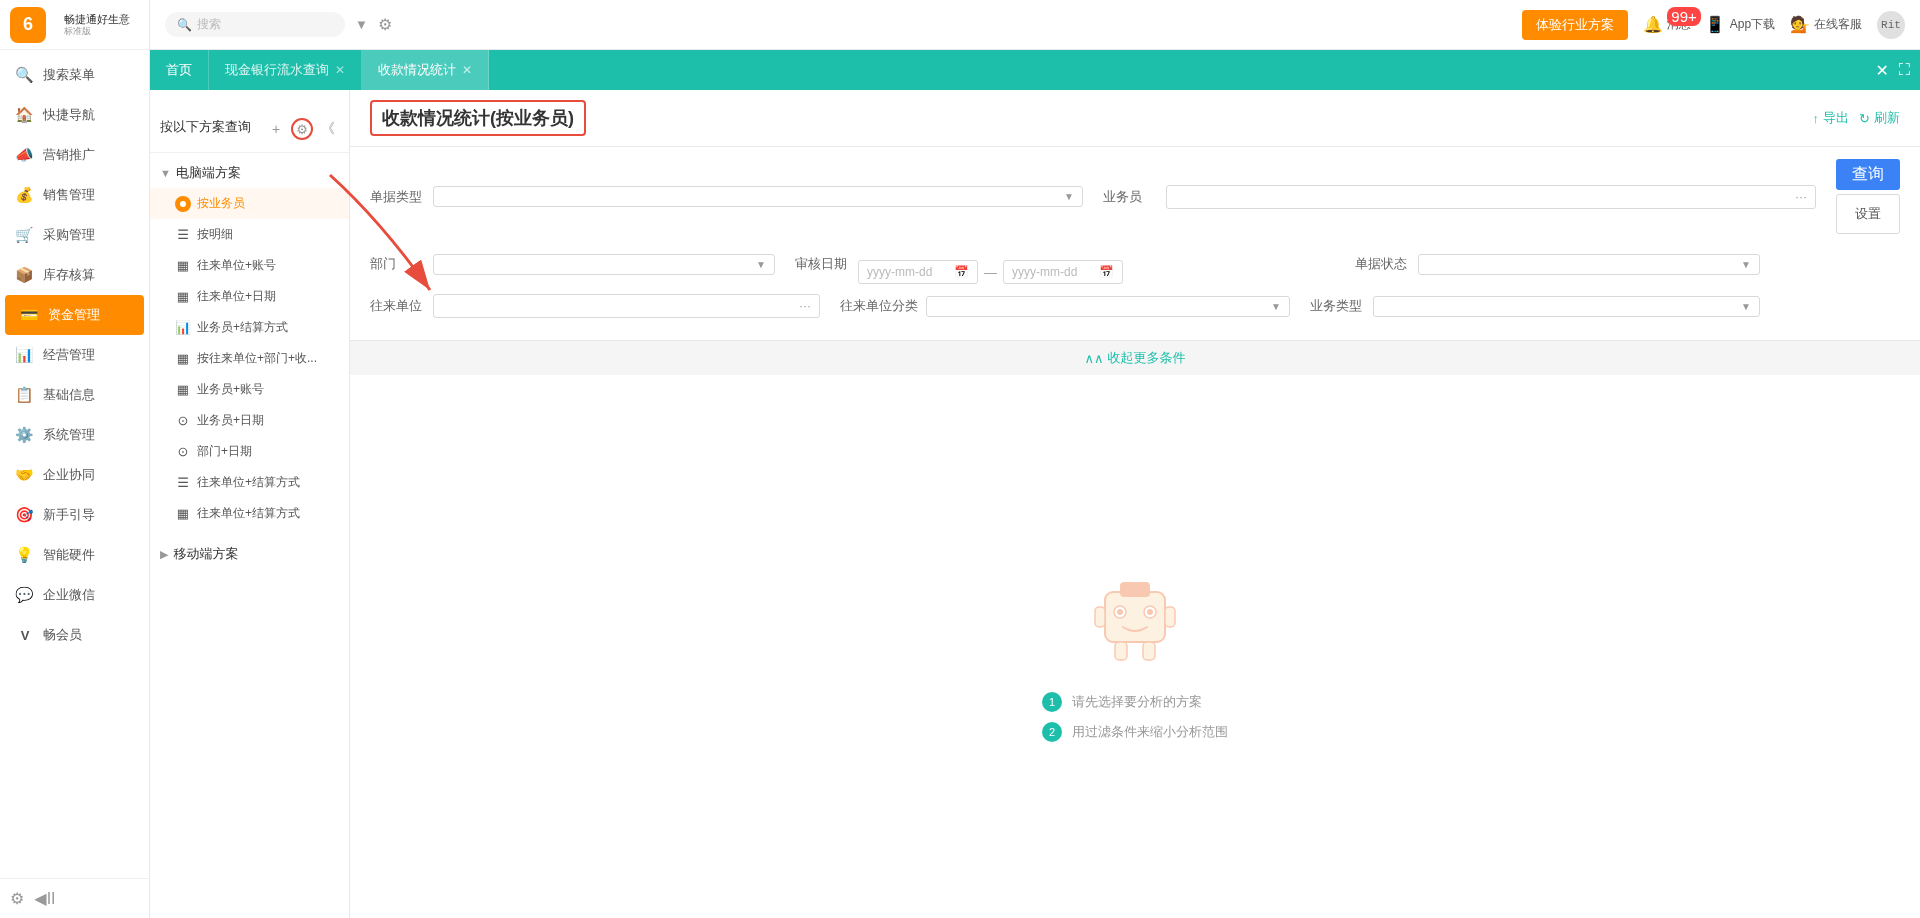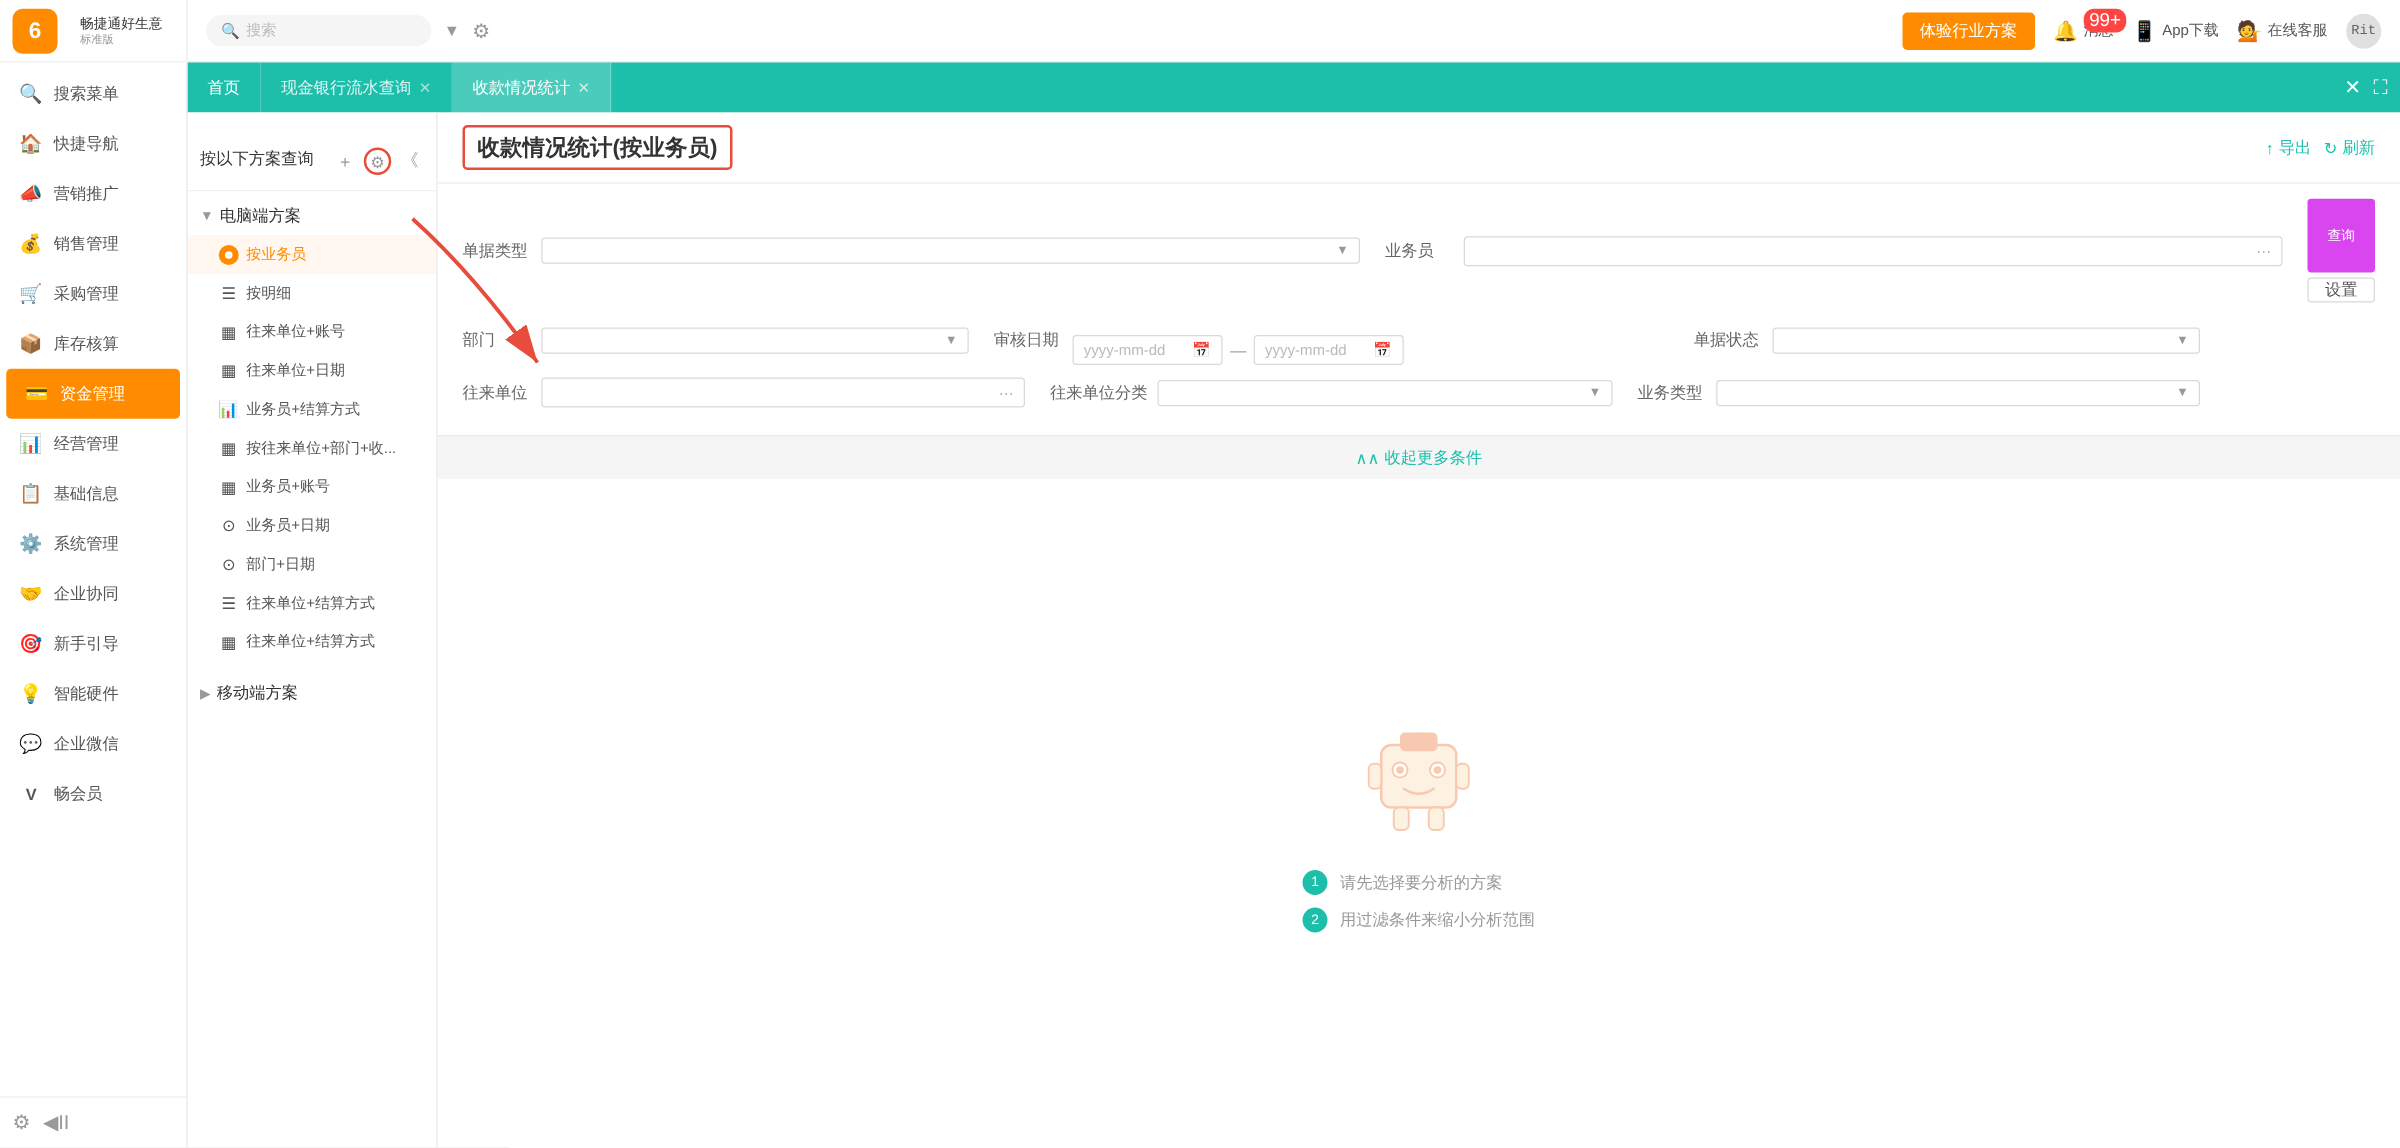--- a/index.html
+++ b/index.html
@@ -74,22 +74,22 @@
     .date-btn { padding: 3px 8px; border: 1px solid #d9d9d9; border-radius: 3px; cursor: pointer; font-size: 12px; color: #555; background: #fff; }
     .date-btn.active { background: #ff8c00; color: white; border-color: #ff8c00; border-radius: 10px; }
     .date-range { display: flex; align-items: center; gap: 4px; font-size: 12px; color: #333; }
     .dropdown-select { border: 1px solid #d9d9d9; border-radius: 3px; padding: 4px 8px; font-size: 12px; color: #555; background: #fff; display: flex; align-items: center; justify-content: space-between; cursor: pointer; flex: 1; min-width: 150px; }
     .dropdown-arrow { color: #999; font-size: 10px; }
     .date-input-pair { display: flex; align-items: center; gap: 6px; margin-top: 16px; }
     .date-input { border: 1px solid #d9d9d9; border-radius: 3px; padding: 4px 8px; font-size: 12px; color: #bbb; width: 120px; display: flex; align-items: center; justify-content: space-between; }
     .cal-icon { color: #999; font-size: 12px; }
     .dash { color: #999; }
     .action-btns { display: flex; flex-direction: column; gap: 4px; }
-    .btn-query { background: #d946ef; color: white; border: none; border-radius: 3px; padding: 22px 16px; font-size: 11px; cursor: pointer; }
-    .btn-settings { background: #fff; color: #555; border: 1px solid #d9d9d9; border-radius: 3px; padding: 0 12px; font-size: 13px; cursor: pointer; }
+    .btn-query { background: #3b82f6; color: white; border: none; border-radius: 3px; padding: 5px 16px; font-size: 16px; cursor: pointer; }
+    .btn-settings { background: #fff; color: #555; border: 1px solid #d9d9d9; border-radius: 3px; padding: 10px 12px; font-size: 13px; cursor: pointer; }
 
     
     .collapse-bar { background: #f5f5f5; padding: 8px 20px; display: flex; align-items: center; justify-content: center; }
     .collapse-btn { display: flex; align-items: center; gap: 4px; color: #1dbfab; font-size: 13px; cursor: pointer; }
 
     
     .empty-area { flex: 1; display: flex; flex-direction: column; align-items: center; justify-content: center; background: #fff; gap: 20px; }
     .empty-graphic { width: 120px; height: 120px; opacity: 0.6; }
     .empty-steps { display: flex; flex-direction: column; gap: 10px; }
     .empty-step { display: flex; align-items: center; gap: 10px; color: #999; font-size: 13px; }

